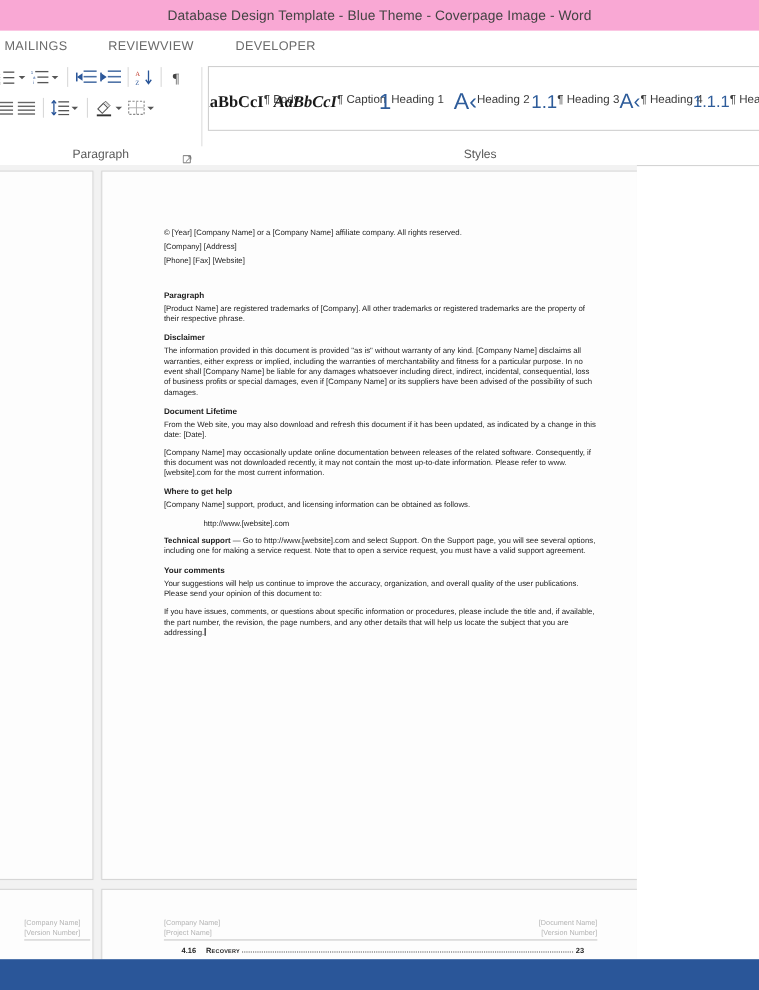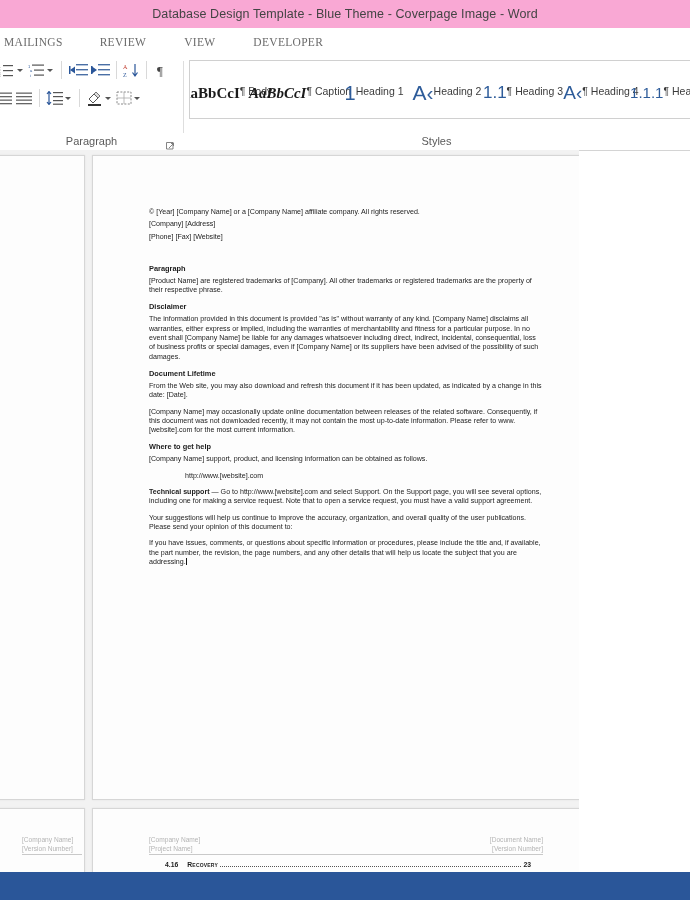--- a/index.html
+++ b/index.html
@@ -37,21 +37,20 @@
     background: #ffffff;
     display: flex; align-items: center;
   }
   .tab {
     font-size: 11.5px;
     color: #6b6b6b;
     letter-spacing: 0.3px;
     white-space: nowrap;
     padding: 0 0;
     cursor: default;
-    font-family: Liberation Serif, serif;
   }
 
   
   .ribbon {
     position: absolute; left: 0; top: 55px;
     width: 690px; height: 95px;
     background: #ffffff;
     border-bottom: 1px solid #d4d4d4;
   }
 
@@ -300,21 +299,21 @@
 
 <div id="app">
 
   <div class="titlebar">
     <div class="titlebar-text">Database Design Template - Blue Theme - Coverpage Image - Word</div>
   </div>
 
   <div class="tabstrip">
     <div class="tab" style="margin-left:4px;">MAILINGS</div>
     <div class="tab" style="margin-left:37px;">REVIEW</div>
-    <div class="tab" style="margin-left:38px;">VIEW</div>
+    <div class="tab" style="">VIEW</div>
     <div class="tab" style="margin-left:38px;">DEVELOPER</div>
   </div>
 
   <div class="ribbon">
 
     <div class="grp-paragraph">
 
       <div class="para-row para-row-1" style="left:-4px;">
         <div class="icon-btn">
           <svg width="16" height="14" viewBox="0 0 16 14">
@@ -507,20 +506,21 @@
         <p class="p-norm">From the Web site, you may also download and refresh this document if it has been updated, as indicated by a change in this date: [Date].</p>
         <p class="p-norm">[Company Name] may occasionally update online documentation between releases of the related software. Consequently, if this document was not downloaded recently, it may not contain the most up-to-date information. Please refer to www.[website].com for the most current information.</p>
 
         <p class="h-bold">Where to get help</p>
         <p class="p-norm">[Company Name] support, product, and licensing information can be obtained as follows.</p>
 
         <p class="p-norm p-indent">http://www.[website].com</p>
 
         <p class="p-norm"><span class="run-b">Technical support</span><span> — Go to http://www.[website].com and select Support. On the Support page, you will see several options, including one for making a service request. Note that to open a service request, you must have a valid support agreement.</span></p>
 
+        <p class="h-bold">Your comments</p>
         <p class="p-norm">Your suggestions will help us continue to improve the accuracy, organization, and overall quality of the user publications. Please send your opinion of this document to:</p>
         <p class="p-norm"><span>If you have issues, comments, or questions about specific information or procedures, please include the title and, if available, the part number, the revision, the page numbers, and any other details that will help us locate the subject that you are addressing.</span><span class="caret-blink"></span></p>
 
       </div>
     </div>
 
     <div class="page page-right">
       <div class="rp-body">
         <div class="rp-hdr">[Company Name]</div>
         <div class="rp-hdr">[Project Name]</div>

